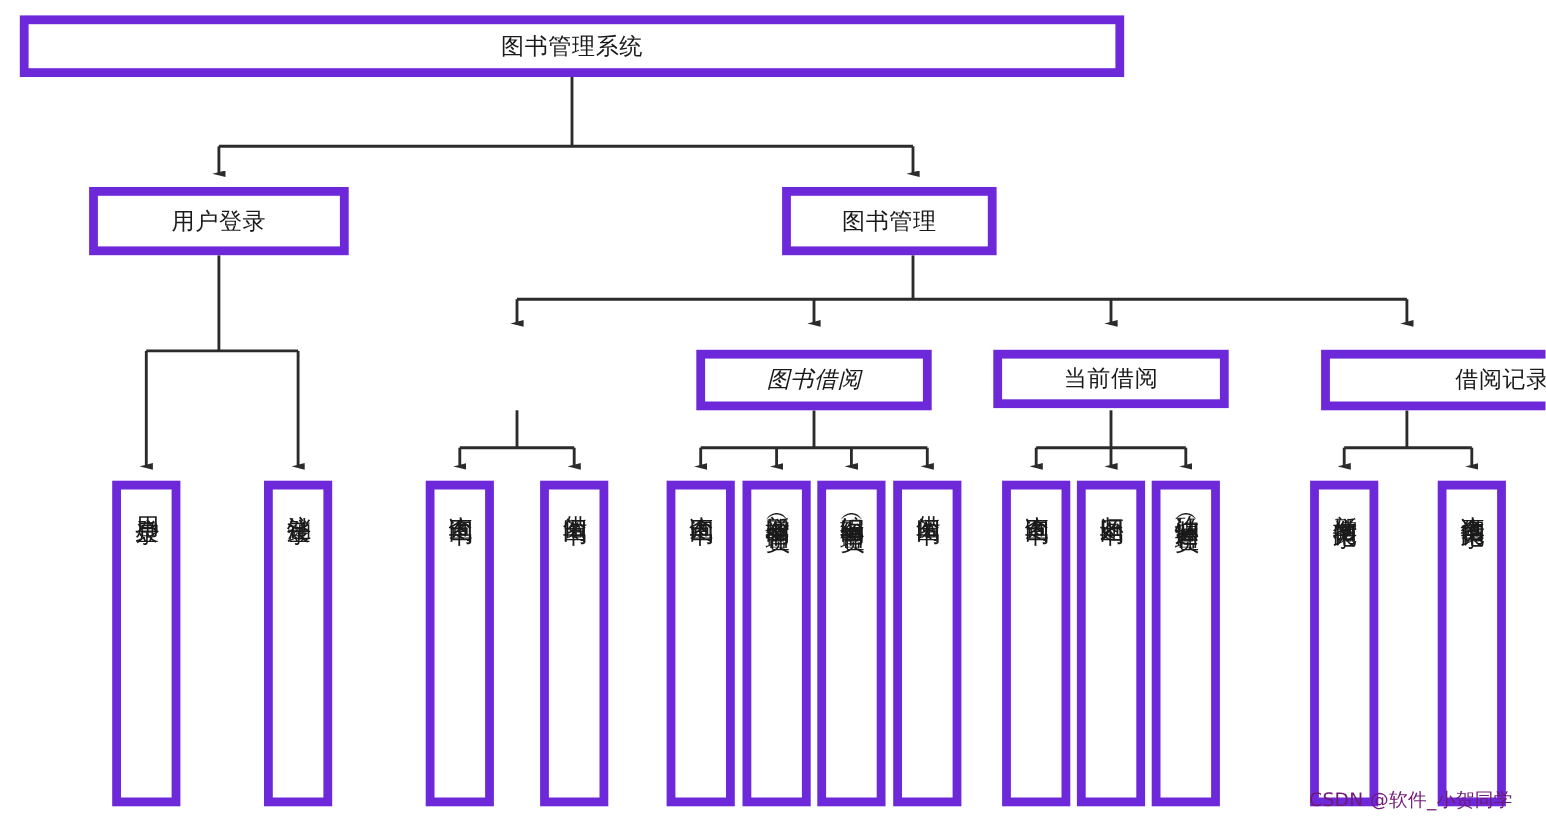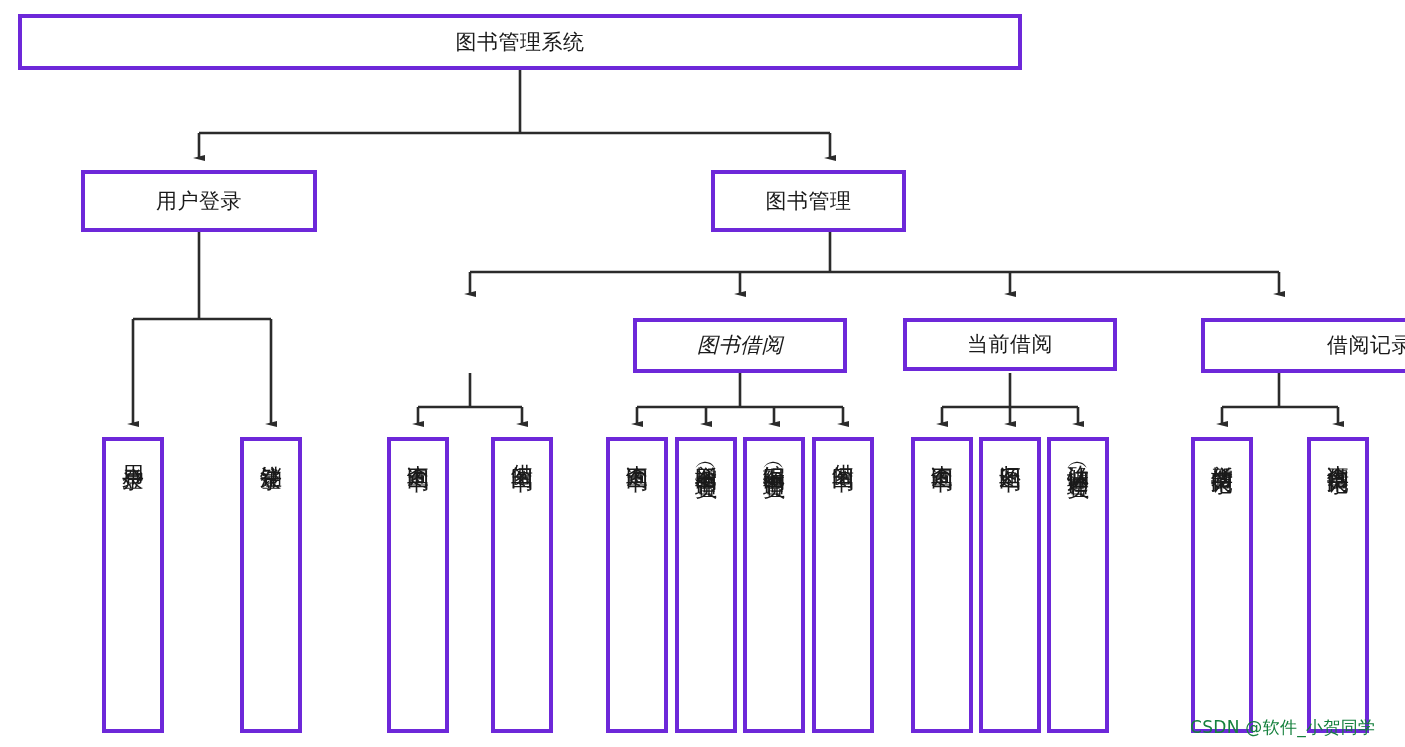--- a/index.html
+++ b/index.html
@@ -24,21 +24,21 @@
     left: 0;
     top: 0;
     width: 1405px;
     height: 747px;
     pointer-events: none;
   }
   .node {
     position: absolute;
     box-sizing: border-box;
     background: #ffffff;
-    border: 4px solid #6d28d9;
+    border: 8px solid #6d28d9;
     display: flex;
     align-items: center;
     justify-content: center;
     color: #1a1a1a;
     z-index: 2;
   }
   .node .label {
     display: block;
     text-align: center;
     line-height: 1.18;
@@ -60,21 +60,21 @@
     writing-mode: vertical-rl;
     text-orientation: upright;
     font-size: 22px;
     line-height: 1.08;
     letter-spacing: 2px;
     white-space: nowrap;
   }
   .watermark {
     position: absolute;
     font-size: 17px;
-    color: #15803d;
+    color: #701a75;
     white-space: nowrap;
     z-index: 3;
     letter-spacing: 0.3px;
   }
 </style>
 </head>
 <body>
 
 <div id="canvas">
 

